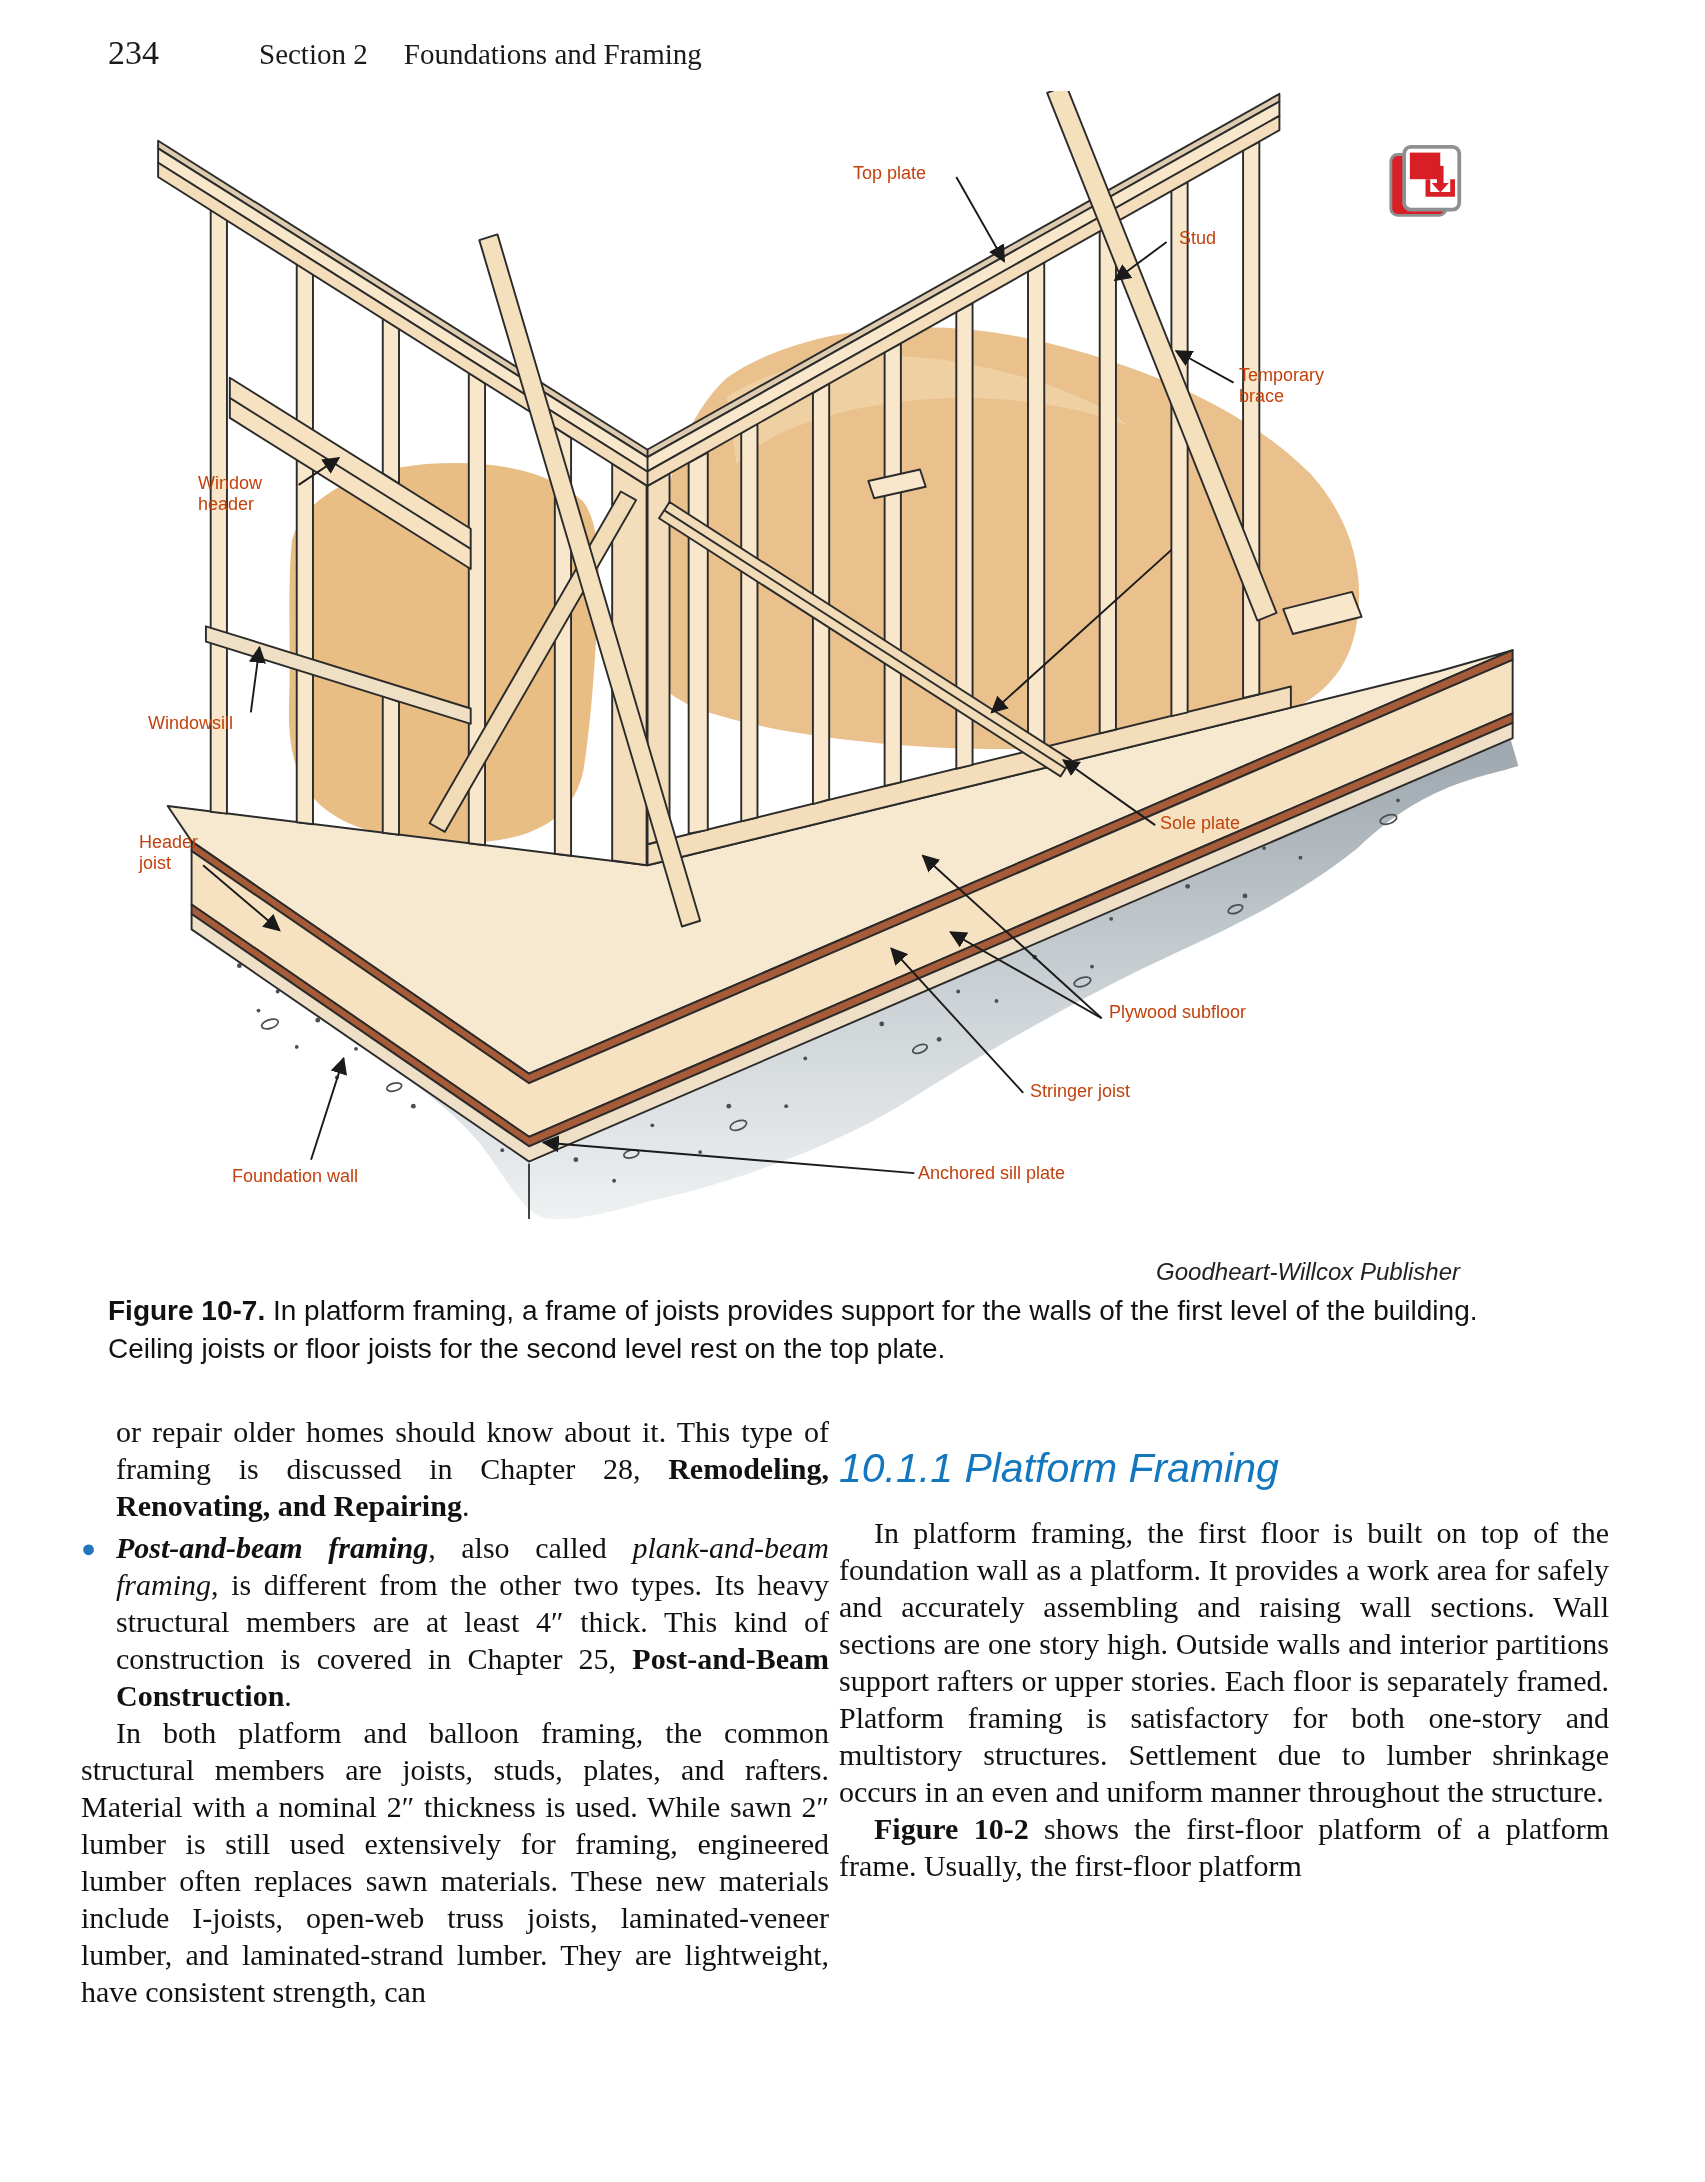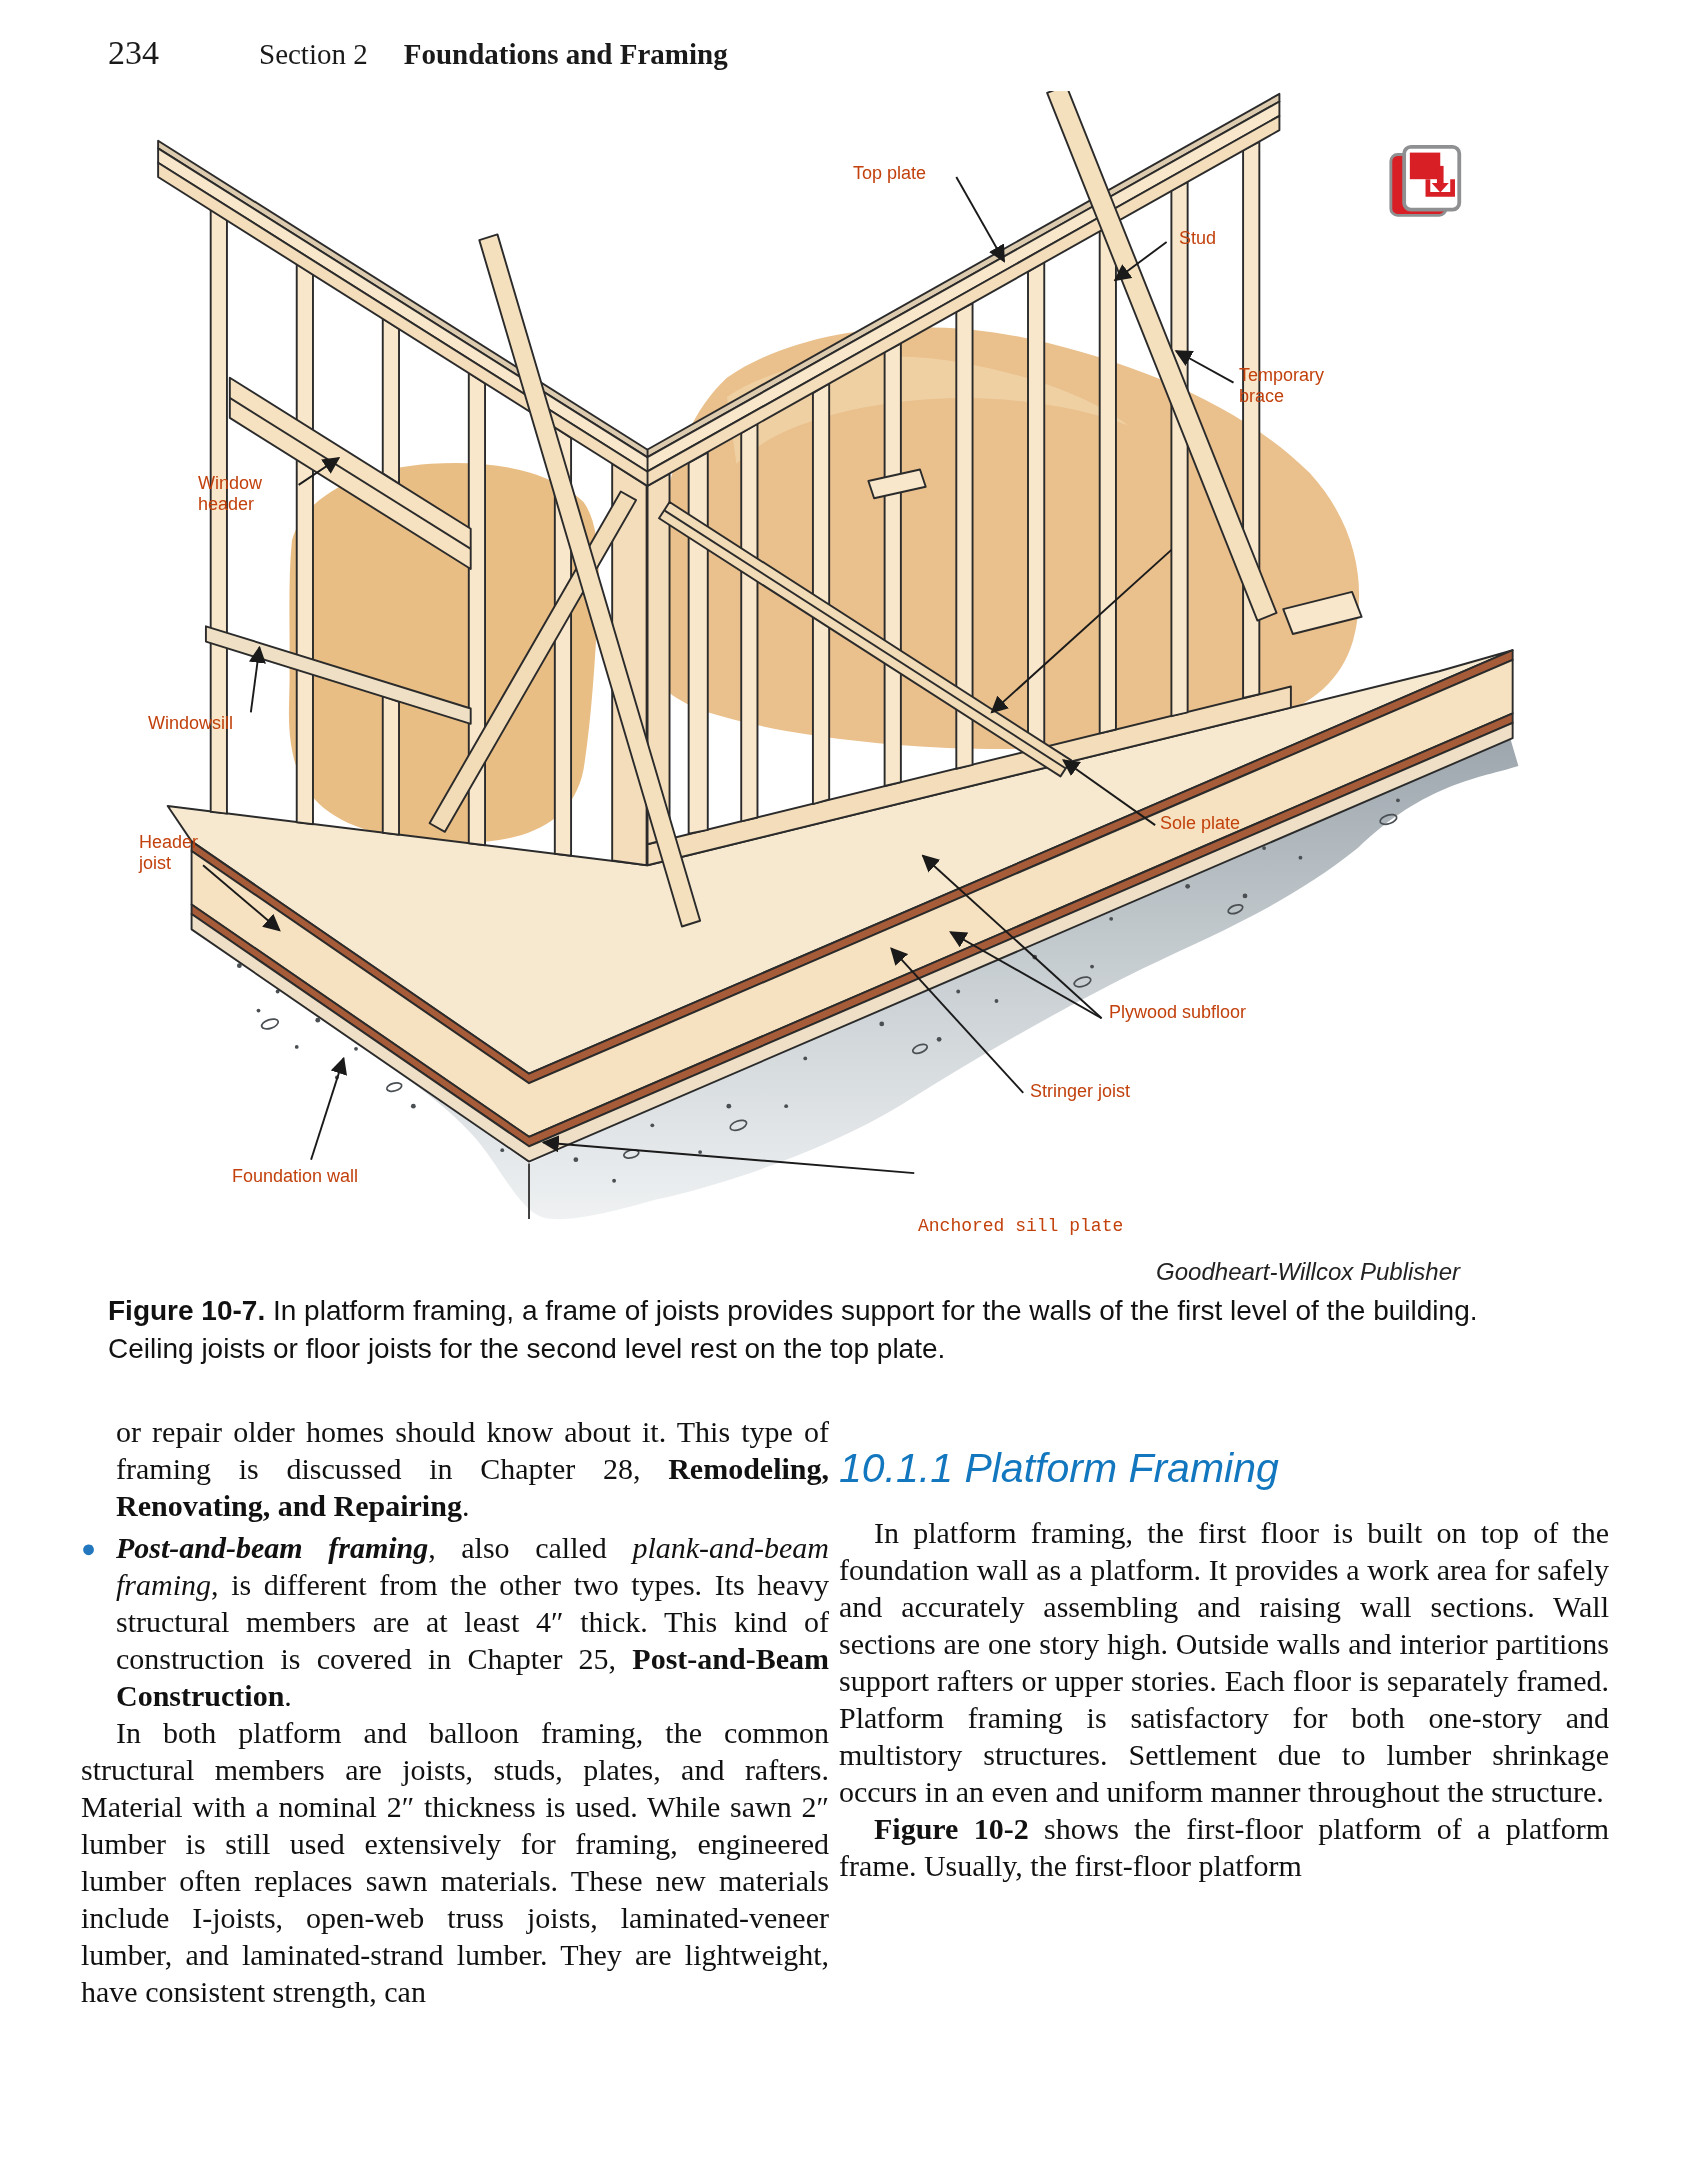--- a/index.html
+++ b/index.html
@@ -2,21 +2,21 @@
 <html><head>
 <meta charset="utf-8">
 <style>
   html,body{margin:0;padding:0;background:#ffffff;}
   .page{position:relative;width:1705px;height:2182px;background:#fff;overflow:hidden;
         font-family:"Liberation Serif",serif;color:#111;}
   
   .runhead{position:absolute;left:108px;top:34px;width:1434px;}
   .folio{font-size:34px;color:#1a1a1a;}
   .sechead{font-size:29px;margin-left:100px;color:#1a1a1a;}
-  .sechead .ttl{margin-left:36px;font-weight:bold;}
+  .sechead .ttl{margin-left:36px;}
   
   .figure{position:absolute;left:115px;top:91px;width:1501px;height:1171px;}
   .figure svg{position:absolute;left:0;top:0;}
   .fig-label{position:absolute;font-family:"Liberation Sans",sans-serif;font-size:18px;
              line-height:1.16;color:#c2410c;white-space:pre-line;}
   
   .dl-icon{position:absolute;left:1388px;top:143px;width:76px;height:80px;}
   
   .credit{position:absolute;left:982px;top:1258px;width:478px;text-align:right;
           font-family:"Liberation Sans",sans-serif;font-style:italic;font-size:24px;color:#222;}
@@ -195,21 +195,21 @@
 brace</div>
     <div class="fig-label" style="left:83px;top:382px;">Window
 header</div>
     <div class="fig-label" style="left:33px;top:622px;">Windowsill</div>
     <div class="fig-label" style="left:1045px;top:722px;">Sole plate</div>
     <div class="fig-label" style="left:24px;top:741px;">Header
 joist</div>
     <div class="fig-label" style="left:994px;top:911px;">Plywood subfloor</div>
     <div class="fig-label" style="left:915px;top:990px;">Stringer joist</div>
     <div class="fig-label" style="left:117px;top:1075px;">Foundation wall</div>
-    <div class="fig-label" style="left:803px;top:1125px;font-family:Liberation Mono, monospace;">Anchored sill plate</div>
+    <div class="fig-label" style="left:803px;top:1072px;">Anchored sill plate</div>
   </div>
 
   <div class="dl-icon">
     <svg width="76" height="80" viewBox="0 0 80 84">
       <rect x="3" y="12" width="58" height="64" rx="7" fill="#D81F26" stroke="#8E9092" stroke-width="3"></rect>
       <rect x="17" y="4" width="58" height="66" rx="7" fill="#ffffff" stroke="#8E9092" stroke-width="4"></rect>
       <rect x="23" y="10" width="32" height="28" fill="#D81F26"></rect>
       <path d="M42,38 L42,54 L68,54 L68,38" fill="none" stroke="#D81F26" stroke-width="5"></path>
       <line x1="55" y1="24" x2="55" y2="42" stroke="#D81F26" stroke-width="7"></line>
       <path d="M46,42 L64,42 L55,52 Z" fill="#D81F26"></path>

